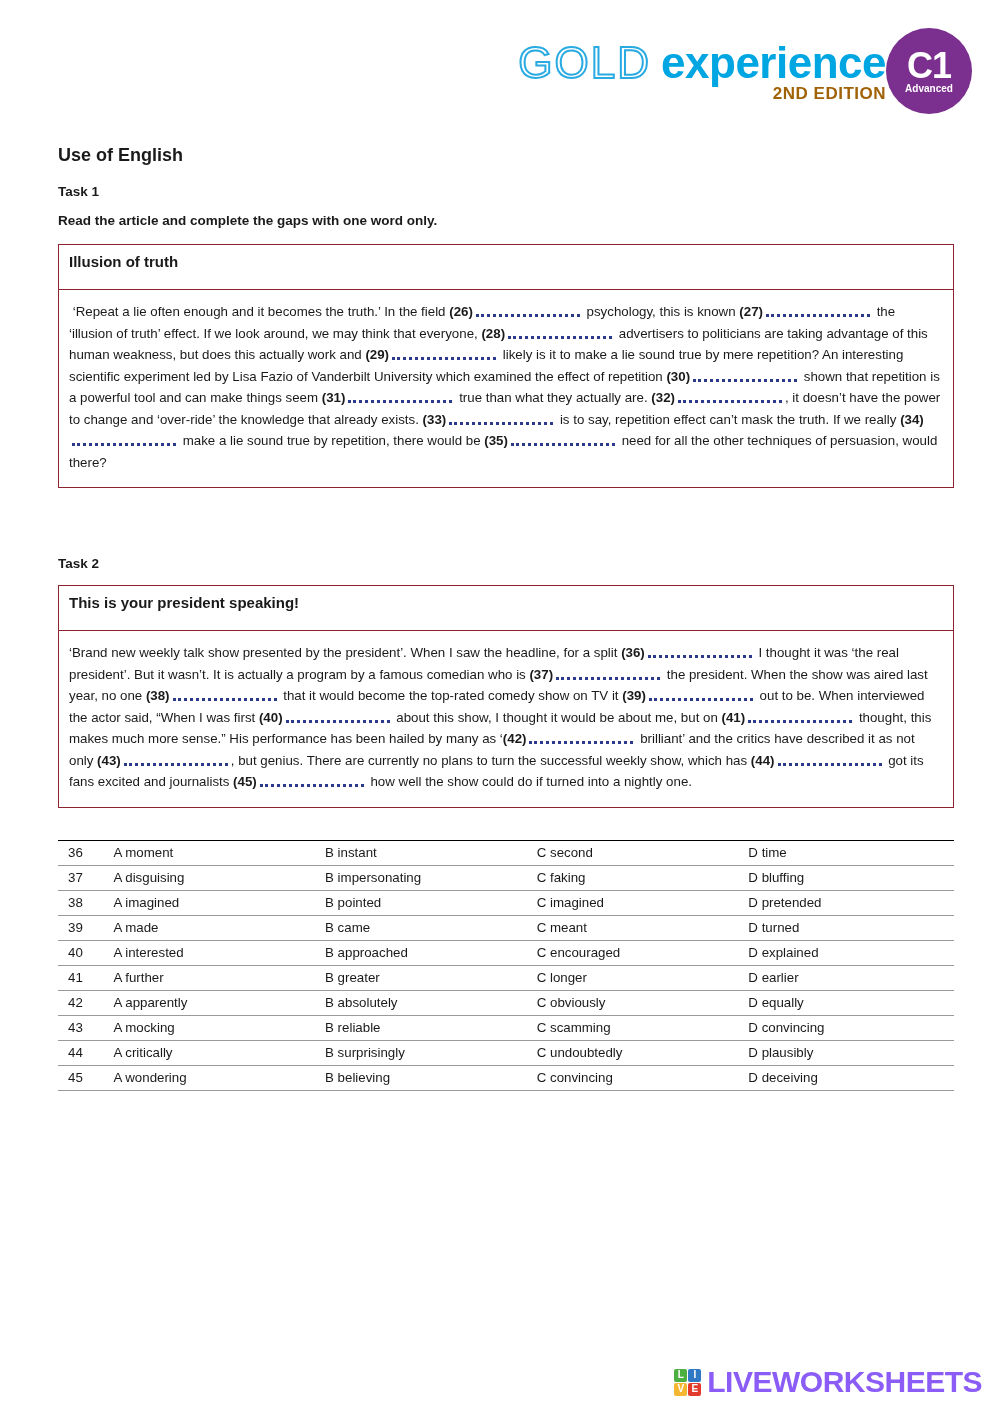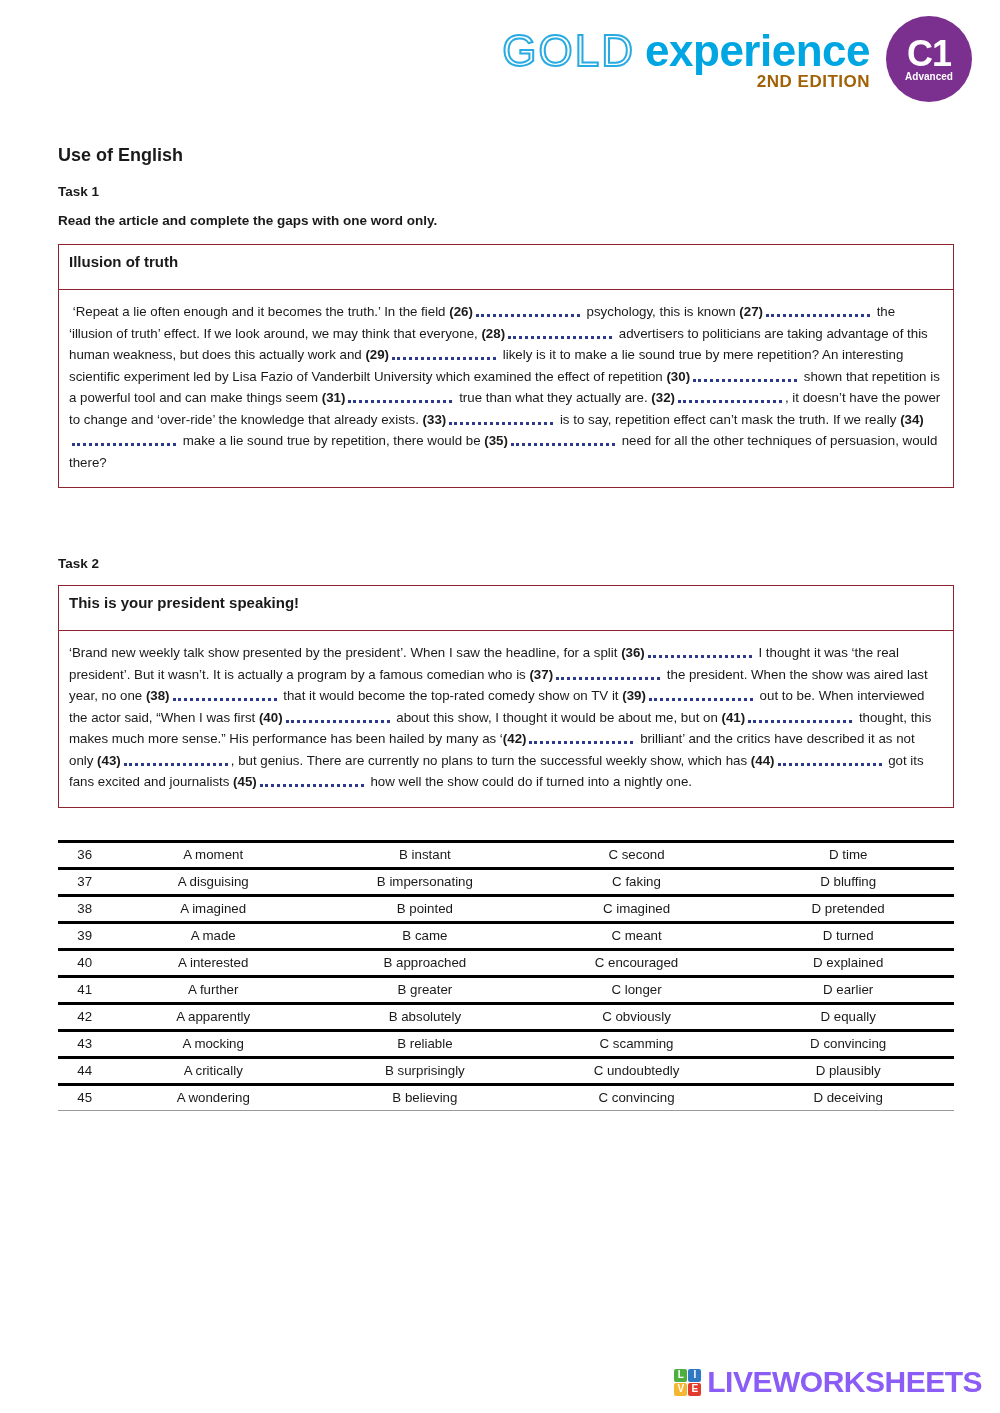--- a/index.html
+++ b/index.html
@@ -19,25 +19,24 @@
   .page {
     position: relative;
     width: 1000px;
     height: 1413px;
     padding: 0;
   }
 
   
   .brand-header {
     position: absolute;
-    top: 16px;
+    top: 28px;
     right: 28px;
     display: flex;
     align-items: center;
-    gap: 16px;
   }
   .brand-wordmark {
     display: flex;
     flex-direction: column;
     align-items: flex-end;
     line-height: 1;
   }
   .brand-line1 {
     font-size: 44px;
     font-weight: bold;
@@ -137,23 +136,22 @@
   }
 
   
   .options-table {
     width: 100%;
     border-collapse: collapse;
     margin-top: 32px;
     font-size: 13.3px;
   }
   .options-table tr {
-    border-top: 3px solid #000000;
+    border-top: 1px solid #000000;
     border-bottom: 1px solid #9a9a9a;
-    text-align: center;
   }
   .options-table td {
     padding: 4px 6px 5px 6px;
     vertical-align: middle;
   }
   .col-num { width: 30px; padding-left: 10px !important; }
   .col-opt { width: 185px; }
 
   
   .lw-footer {

